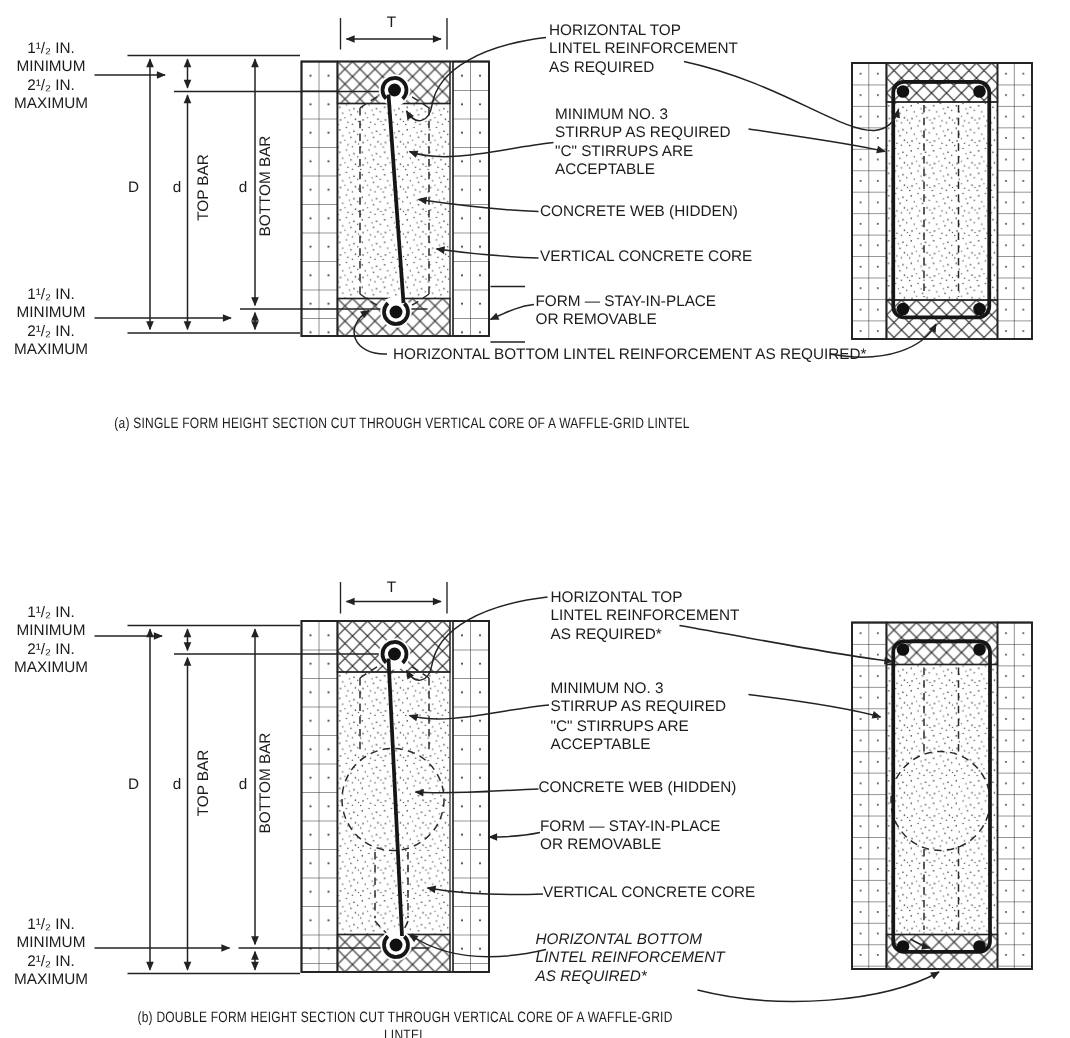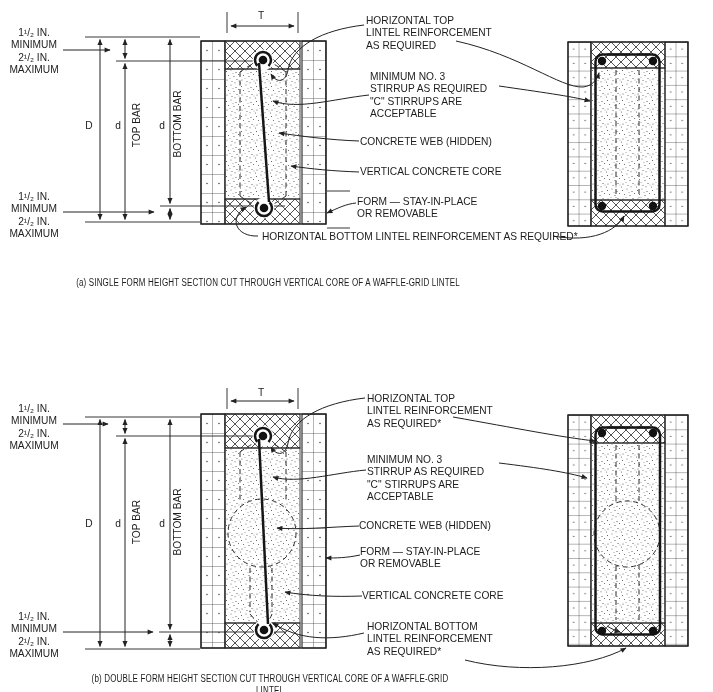--- a/index.html
+++ b/index.html
@@ -284,18 +284,18 @@
 LINTEL REINFORCEMENT
 AS REQUIRED*</div>
 <div class="lbl" style="left:367px;top:454px;">MINIMUM NO. 3
 STIRRUP AS REQUIRED
 "C" STIRRUPS ARE
 ACCEPTABLE</div>
 <div class="lbl" style="left:359px;top:520px;">CONCRETE WEB (HIDDEN)</div>
 <div class="lbl" style="left:360px;top:546px;">FORM — STAY-IN-PLACE
 OR REMOVABLE</div>
 <div class="lbl" style="left:362px;top:590px;">VERTICAL CONCRETE CORE</div>
-<div class="lbl" style="left:367px;top:621px;">HORIZONTAL BOTTOM
+<div class="lbl" style="left:357px;top:621px;font-style:italic;">HORIZONTAL BOTTOM
 LINTEL REINFORCEMENT
 AS REQUIRED*</div>
 <div class="lbl cap tc" style="left:30px;top:673px;width:480px;">(b) DOUBLE FORM HEIGHT SECTION CUT THROUGH VERTICAL CORE OF A WAFFLE-GRID LINTEL</div>
 
 </div>
 
 </body></html>

